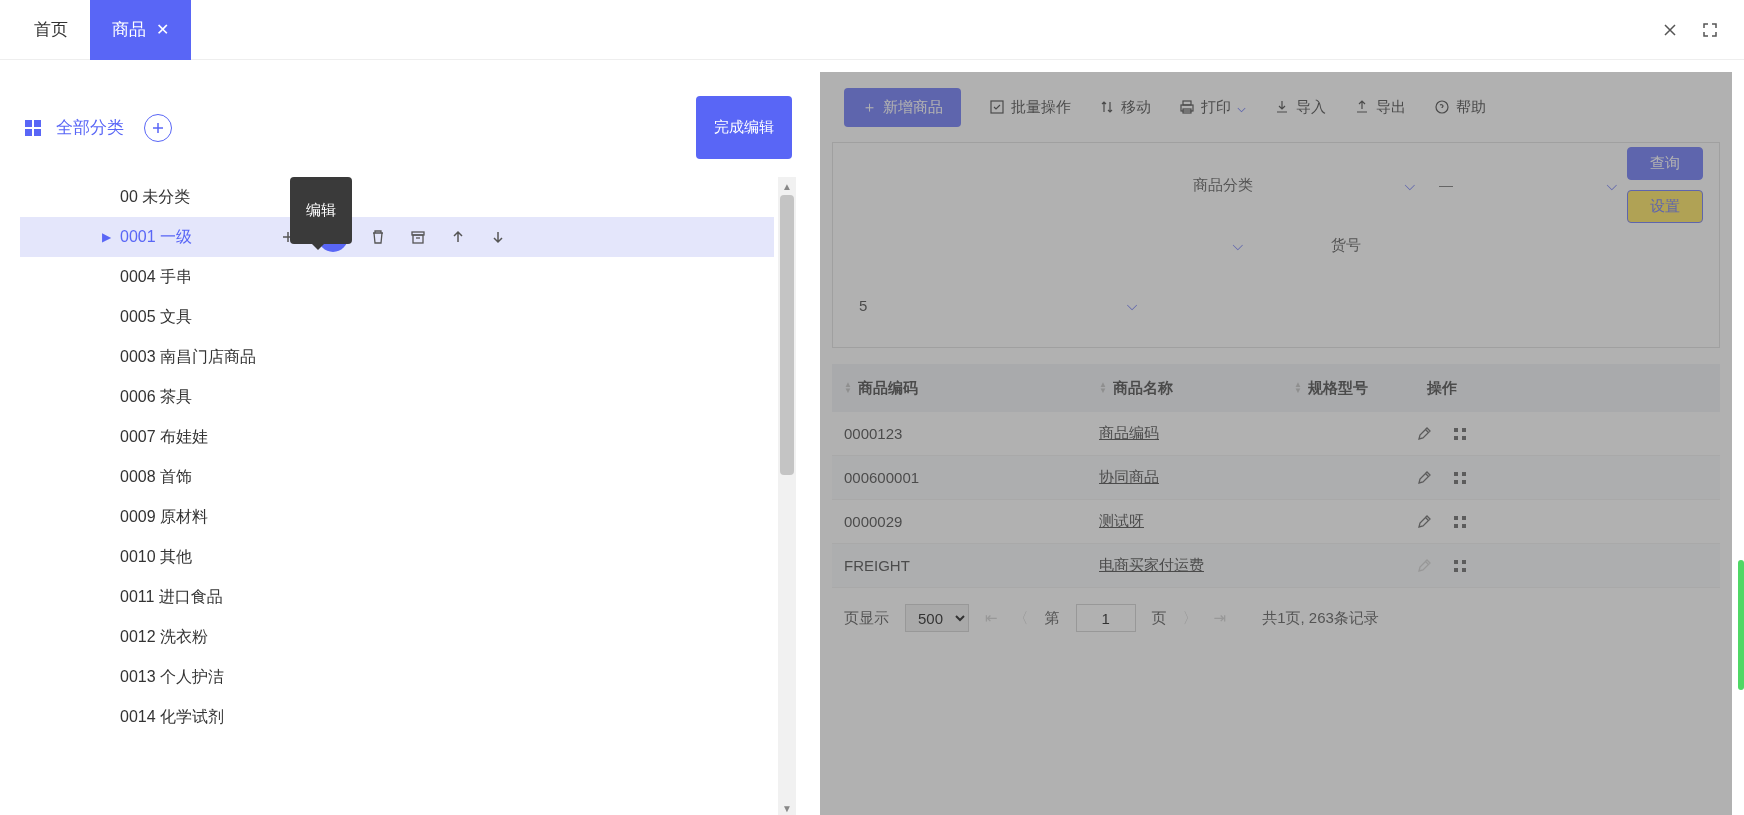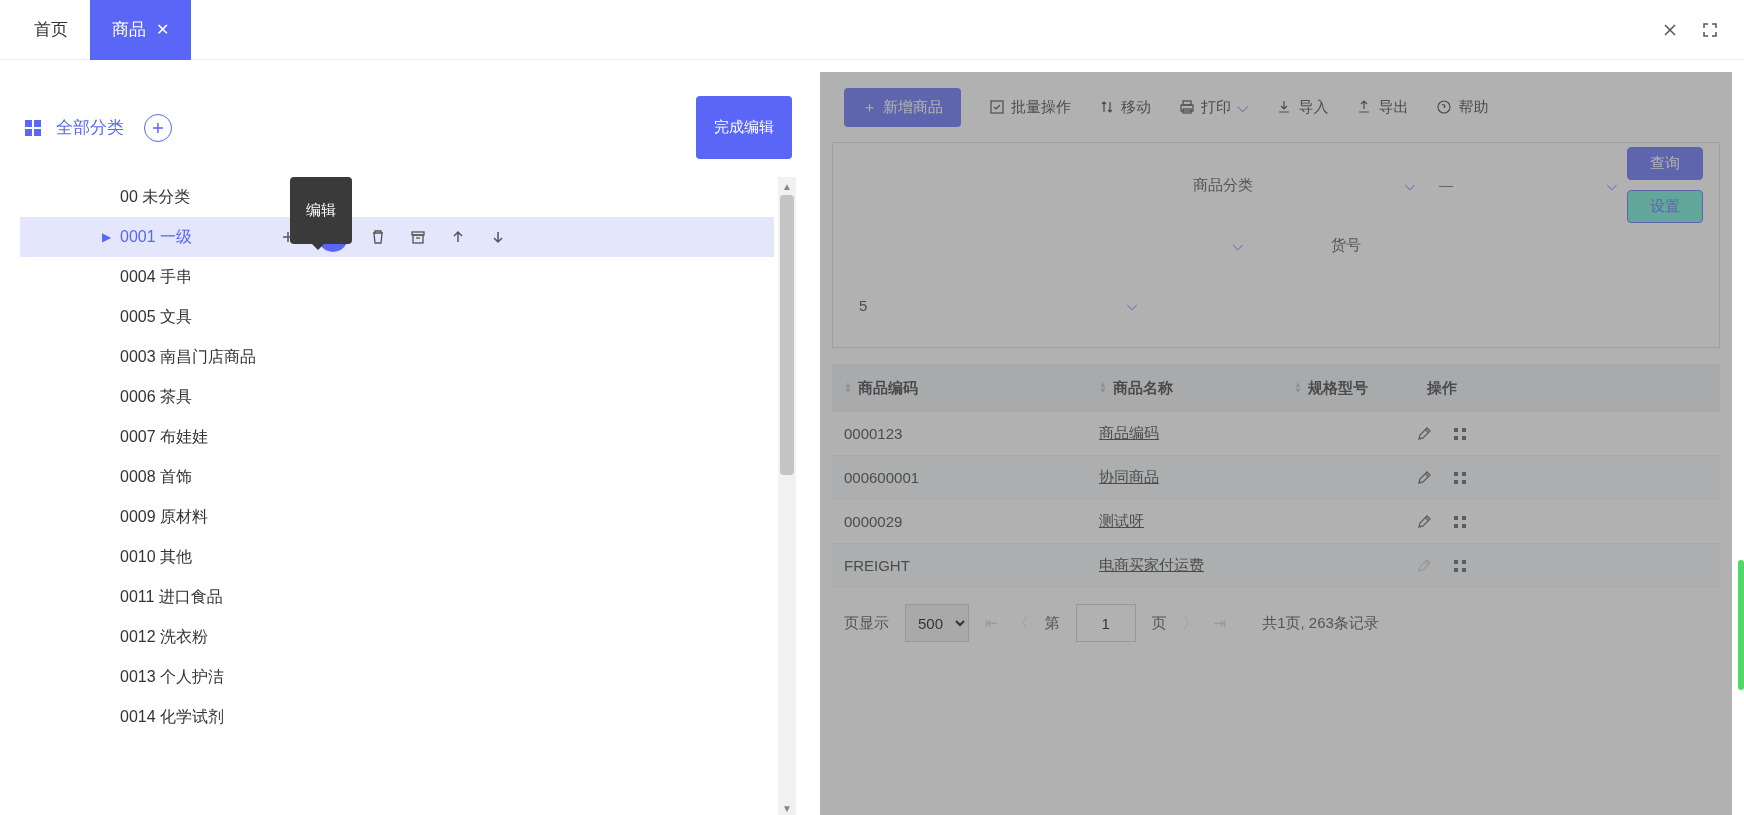--- a/index.html
+++ b/index.html
@@ -14,48 +14,48 @@
     .topbar-icon { width: 28px; height: 28px; display: flex; align-items: center; justify-content: center; cursor: pointer; color: #555; }
 
     .content { flex: 1; display: flex; position: relative; }
 
     
     .right-panel { position: absolute; left: 820px; top: 12px; right: 12px; bottom: 0; background: #fff; }
     .overlay { position: absolute; inset: 0; background: rgba(100,100,100,0.5); z-index: 5; }
 
     .toolbar { height: 70px; display: flex; align-items: center; gap: 28px; padding: 0 24px; }
     .btn-primary { background: #5966f6; color: #fff; border: none; padding: 10px 18px; border-radius: 4px; font-size: 15px; display: flex; align-items: center; gap: 6px; cursor: pointer; }
-    .tb-item { display: flex; align-items: center; gap: 6px; color: #333; cursor: pointer; font-size: 15px; }
+    .tb-item { display: flex; align-items: center; gap: 6px; color: #333; cursor: pointer; font-size: 15px; font-family: Liberation Mono, monospace; }
 
     .filter { border: 1px solid #ddd; margin: 0 12px; padding: 12px 16px; }
     .filter-row { display: flex; align-items: center; height: 60px; }
     .filter-label { font-size: 15px; color: #444; width: 90px; text-align: right; padding-right: 12px; }
     .filter-field { width: 160px; height: 34px; display: flex; align-items: center; justify-content: flex-end; padding-right: 10px; }
     .chev { color: #5966f6; }
     .dash { margin: 0 14px; color: #666; }
     .filter-btns { margin-left: auto; display: flex; flex-direction: column; gap: 10px; }
     .btn-query { background: #5966f6; color: #fff; border: 1px solid #5966f6; padding: 6px 22px; border-radius: 4px; cursor: pointer; font-size: 15px; text-align: center; }
-    .btn-settings { background: #5eead4; color: #5966f6; border: 1px solid #5966f6; padding: 6px 22px; border-radius: 4px; cursor: pointer; font-size: 15px; }
+    .btn-settings { background: #fde047; color: #5966f6; border: 1px solid #5966f6; padding: 6px 22px; border-radius: 4px; cursor: pointer; font-size: 15px; }
 
     .table { margin: 16px 12px 0; }
     .thead { display: flex; background: #eef0f5; height: 48px; align-items: center; font-weight: 600; font-size: 15px; }
     .th, .td { padding: 0 12px; display: flex; align-items: center; }
     .th.code, .td.code { width: 255px; }
     .th.name, .td.name { width: 195px; }
     .th.spec, .td.spec { width: 100px; }
     .th.op, .td.op { width: 120px; justify-content: center; gap: 20px; }
     .sort-ic { color: #bbb; margin-right: 6px; display: inline-flex; flex-direction: column; line-height: 6px; font-size: 8px; }
     .tbody .trow { display: flex; height: 44px; align-items: center; border-bottom: 1px solid #eee; font-size: 15px; }
     .tbody .trow:nth-child(even) { background: #f7f8fa; }
     .td.name span { text-decoration: underline; cursor: pointer; }
     .op-ic { cursor: pointer; color: #555; }
     .op-ic.disabled { color: #ccc; }
 
     .pager { display: flex; align-items: center; gap: 16px; padding: 16px 24px; font-size: 15px; color: #444; }
-    .pager select, .pager input { height: 38px; border: 1px solid #ccc; padding: 0 8px; font-size: 15px; }
+    .pager select, .pager input { height: 28px; border: 1px solid #ccc; padding: 0 8px; font-size: 15px; }
     .pager input { width: 60px; text-align: center; }
     .pager .pg-ic { color: #ccc; cursor: pointer; }
 
     
     .left-panel { position: absolute; left: 8px; top: 12px; width: 800px; bottom: 0; background: #fff; z-index: 10; padding: 16px 12px 0; }
     .lp-head { display: flex; align-items: center; gap: 14px; padding: 8px 4px 18px; }
     .grid-ic { color: #5966f6; }
     .lp-title { color: #5966f6; font-size: 17px; flex: 0 0 auto; }
     .add-circle { width: 28px; height: 28px; border: 1.5px solid #5966f6; border-radius: 50%; display: flex; align-items: center; justify-content: center; color: #5966f6; cursor: pointer; margin-left: 6px; }
     .btn-done { margin-left: auto; background: #5966f6; color: #fff; border: none; padding: 22px 18px; border-radius: 4px; font-size: 15px; cursor: pointer; }

